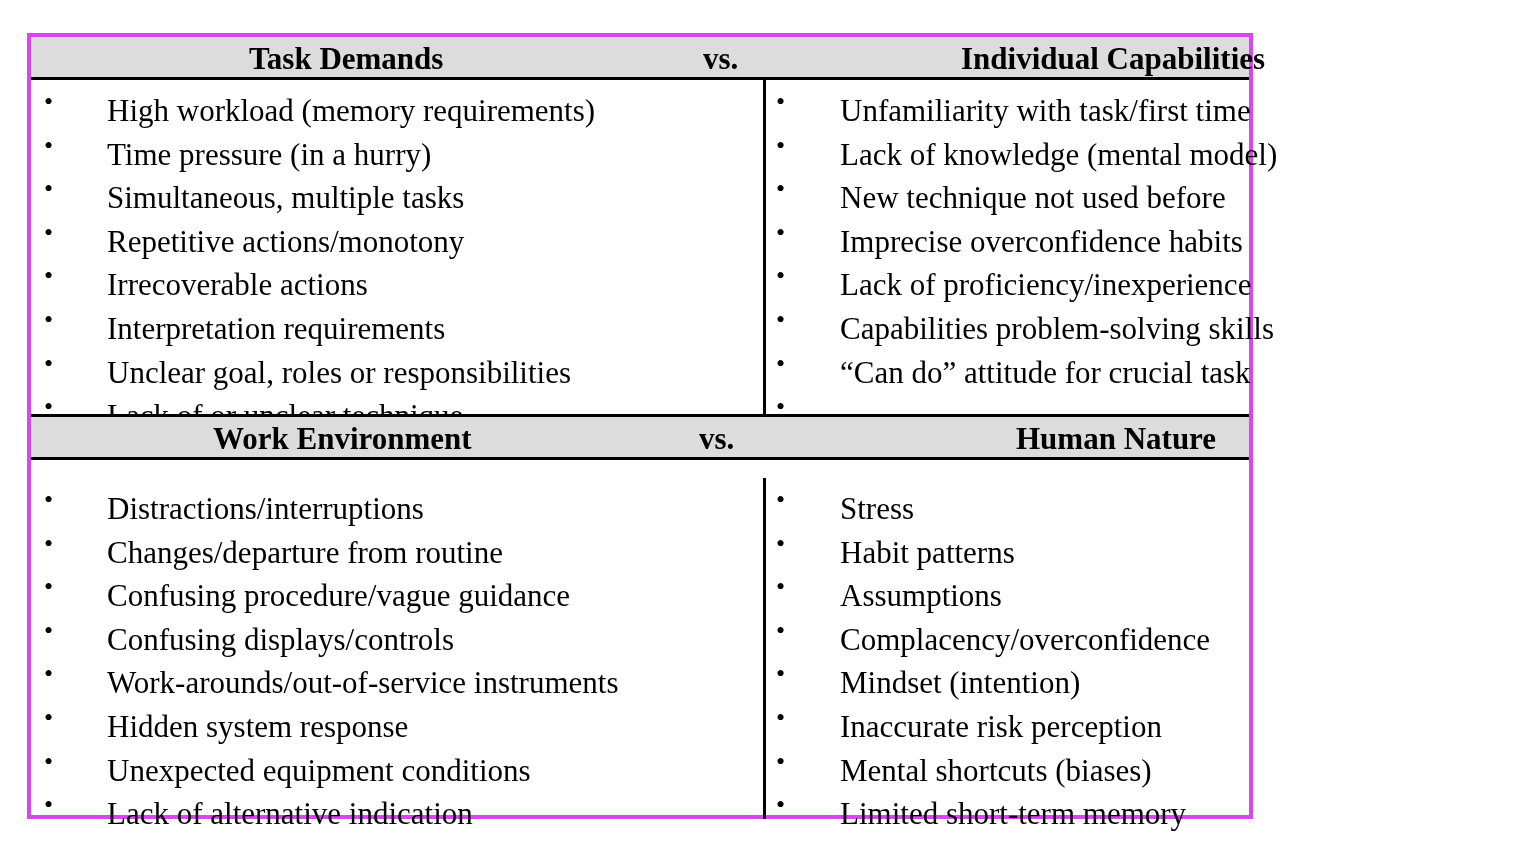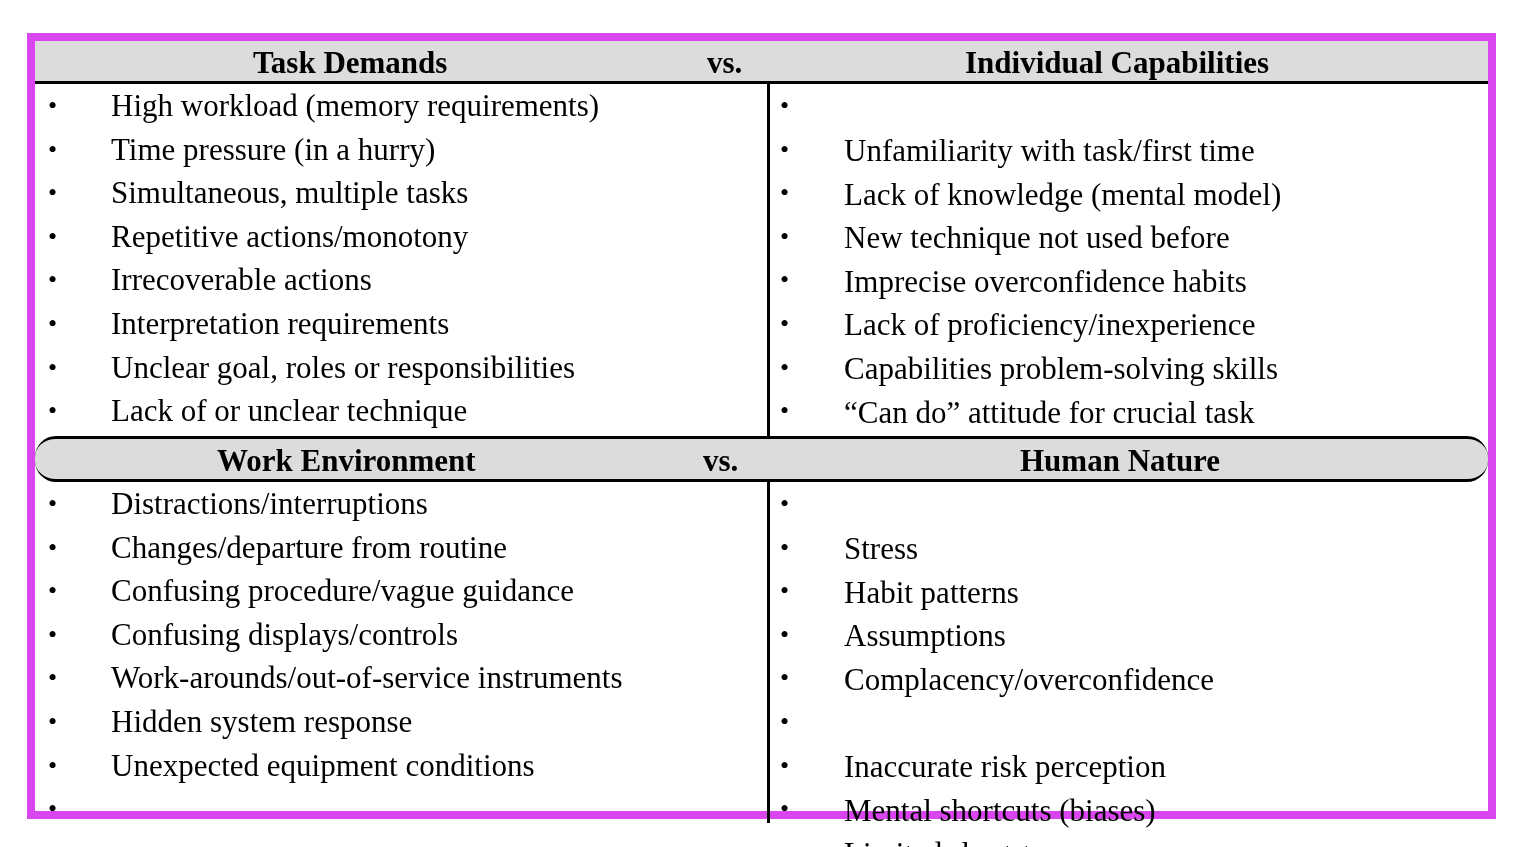--- a/index.html
+++ b/index.html
@@ -1,37 +1,37 @@
 <!DOCTYPE html>
 <html><head>
 <meta charset="utf-8">
 <style>
   html, body { margin:0; padding:0; background:#ffffff; }
   body { width:1536px; height:847px; position:relative; overflow:hidden;
          font-family:"Liberation Serif", "DejaVu Serif", serif; color:#000; }
-  .tbl { position:absolute; left:27px; top:33px; width:1469px; height:786px;
-         border:8px solid #d946ef; box-sizing:border-box; }
+  .tbl { position:absolute; left:27px; top:33px; width:1226px; height:786px;
+         border:4px solid #d946ef; box-sizing:border-box; }
   .hdr { position:absolute; left:0; width:100%; height:43px; background:#dcdcdc;
          border-bottom:3px solid #000; box-sizing:border-box; }
   .hdr.top { top:0; }
-  .hdr.mid { top:395px; border-top:3px solid #000; height:46px;border-radius:21px; }
+  .hdr.mid { top:377px; border-top:3px solid #000; height:46px; }
   .hdr .h { position:absolute; top:3px; font-weight:bold; font-size:31px; line-height:38px;
             white-space:nowrap; }
   .body { position:absolute; left:0; width:100%; }
   .body.b1 { top:43px; height:352px; }
   .body.b2 { top:441px; height:341px; }
   .col { position:absolute; top:0; height:100%; }
   .col.left { left:0; width:735px; border-right:3px solid #000; box-sizing:border-box; }
   .col.right { left:735px; width:730px; }
   ul { list-style:none; margin:0; padding:0; }
   li { position:relative; height:43.6px; font-size:31px; line-height:43.6px; white-space:nowrap; }
   li .bullet { position:absolute; left:13px; top:0; font-size:26px; }
-  li .txt { position:absolute; left:76px; top:0;text-align:right; }
+  li .txt { position:absolute; left:76px; top:9px;text-align:right; }
   .col.right li .bullet { left:10px; }
-  .col.right li .txt { left:74px;margin-top:45px; }
+  .col.right li .txt { left:74px; }
 </style>
 </head>
 <body>
 
 <div class="tbl">
 
   <div class="hdr top">
     <span class="h" style="left:218px">Task Demands</span>
     <span class="h" style="left:672px">vs.</span>
     <span class="h" style="left:930px">Individual Capabilities</span>
@@ -143,20 +143,21 @@
           <li>
             <span class="bullet">•</span>
             <span class="txt">Hidden system response</span>
           </li>
           <li>
             <span class="bullet">•</span>
             <span class="txt">Unexpected equipment conditions</span>
           </li>
           <li>
             <span class="bullet">•</span>
+            <span class="txt">Lack of alternative indication</span>
           </li>
         </ul>
     </div>
     <div class="col right">
       <ul id="list-1-right">
           <li>
             <span class="bullet">•</span>
             <span class="txt">Stress</span>
           </li>
           <li>
@@ -166,20 +167,21 @@
           <li>
             <span class="bullet">•</span>
             <span class="txt">Assumptions</span>
           </li>
           <li>
             <span class="bullet">•</span>
             <span class="txt">Complacency/overconfidence</span>
           </li>
           <li>
             <span class="bullet">•</span>
+            <span class="txt">Mindset (intention)</span>
           </li>
           <li>
             <span class="bullet">•</span>
             <span class="txt">Inaccurate risk perception</span>
           </li>
           <li>
             <span class="bullet">•</span>
             <span class="txt">Mental shortcuts (biases)</span>
           </li>
           <li>

